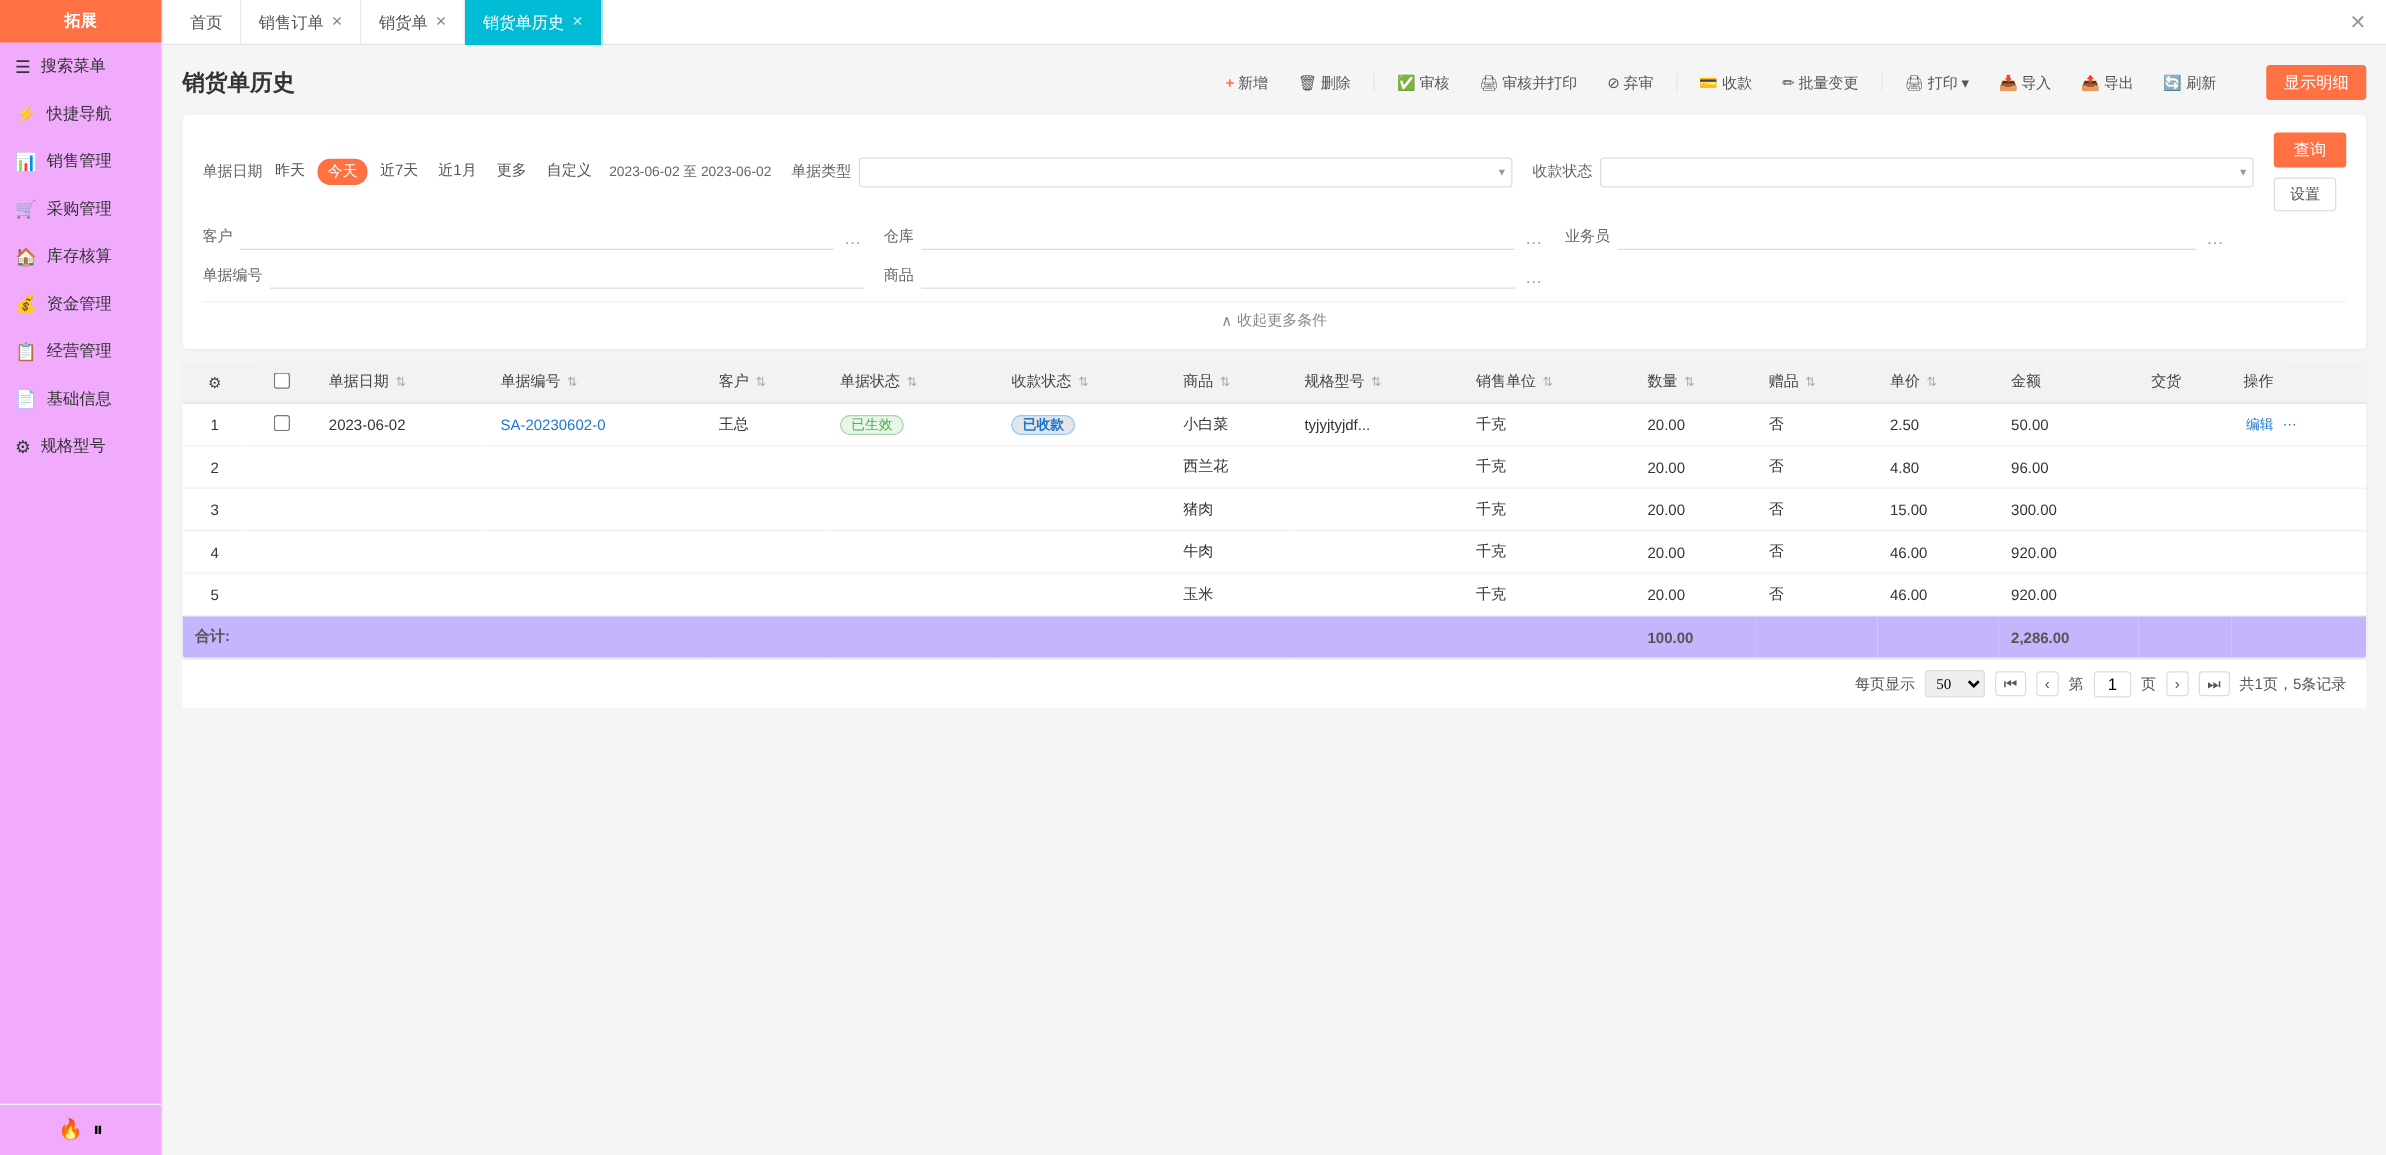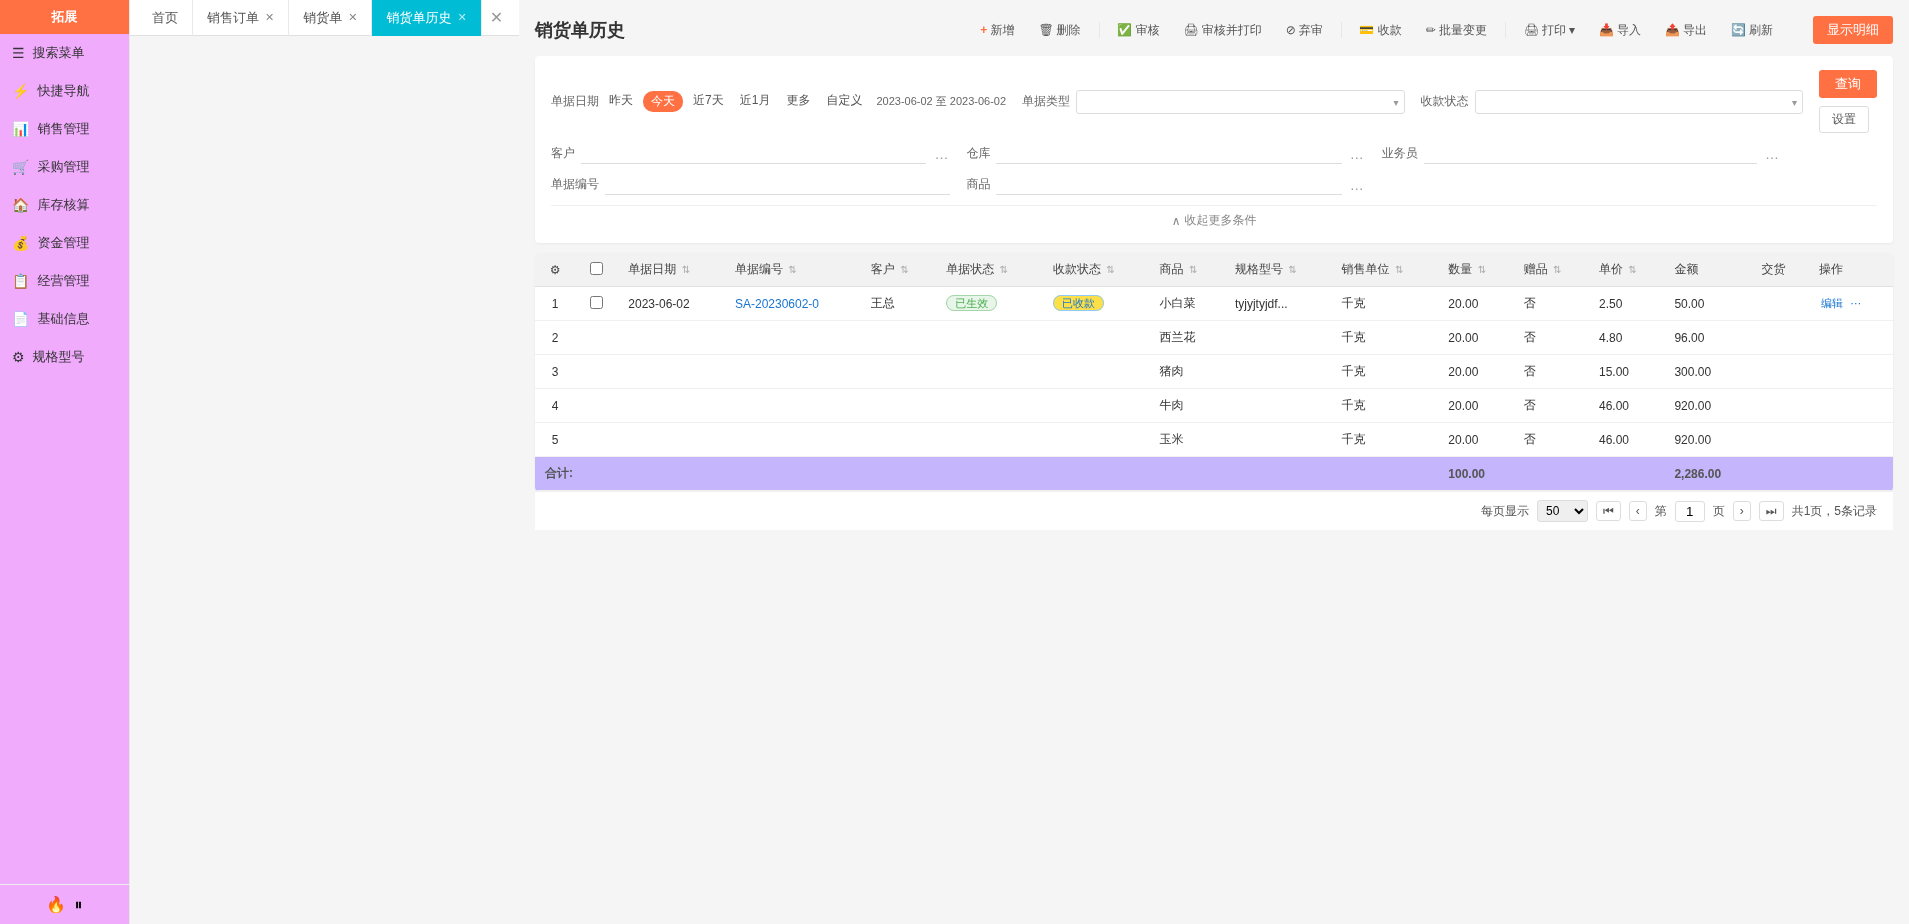--- a/index.html
+++ b/index.html
@@ -6,21 +6,21 @@
     body { font-family: 'Microsoft YaHei', Arial, sans-serif; font-size: 12px; background: #f5f5f5; display: flex; height: 924px; overflow: hidden; }
 
     
     .sidebar { width: 130px; background: #f0abfc; border-right: 1px solid #e8e8e8; display: flex; flex-direction: column; height: 100%; flex-shrink: 0; }
     .sidebar-logo { background: #ff7043; color: white; text-align: center; padding: 8px 4px; font-size: 13px; font-weight: bold; cursor: pointer; }
     .sidebar-item { display: flex; align-items: center; padding: 10px 12px; cursor: pointer; color: #333; font-size: 13px; gap: 8px; }
     .sidebar-item .icon { font-size: 14px; }
     .sidebar-bottom { margin-top: auto; display: flex; align-items: center; justify-content: center; gap: 8px; padding: 10px; border-top: 1px solid #eee; }
 
     
-    .main { flex: 1; display: flex; flex-direction: row; overflow: hidden; }
+    .main { flex: 1; display: flex; flex-direction: column; overflow: hidden; }
 
     
     .tabs-bar { display: flex; align-items: center; background: #fff; border-bottom: 1px solid #e0e0e0; padding: 0 8px; height: 36px; flex-shrink: 0; }
     .tab { display: flex; align-items: center; padding: 0 14px; height: 36px; cursor: pointer; font-size: 13px; color: #555; border-right: 1px solid #e8e8e8; gap: 6px; white-space: nowrap; }
     .tab.active { background: #00bcd4; color: white; }
     .tab .close-btn { font-size: 11px; cursor: pointer; opacity: 0.7; }
     .tab.active .close-btn { color: white; }
     .tabs-close-all { margin-left: auto; cursor: pointer; color: #999; font-size: 16px; padding: 0 8px; }
 
     
@@ -53,30 +53,30 @@
     .ellipsis-btn { color: #999; cursor: pointer; font-size: 14px; padding: 0 2px; }
 
     
     .table-wrap { background: white; border-radius: 4px; box-shadow: 0 1px 3px rgba(0,0,0,0.05); overflow: hidden; }
     .data-table { width: 100%; border-collapse: collapse; font-size: 12px; }
     .data-table th { background: #f2f2f2; padding: 8px 10px; text-align: left; color: #444; font-weight: normal; border-bottom: 1px solid #e0e0e0; white-space: nowrap; }
     .data-table td { padding: 8px 10px; border-bottom: 1px solid #f0f0f0; color: #333; white-space: nowrap; }
     .data-table .center { text-align: center; }
     .sort-icon { color: #aaa; font-size: 10px; margin-left: 2px; }
     .tag-effective { background: #e8f5e9; color: #4caf50; border: 1px solid #a5d6a7; padding: 1px 8px; border-radius: 10px; font-size: 11px; margin-top: 43px; }
-    .tag-collected { background: #fde047; color: #1976d2; border: 1px solid #90caf9; padding: 1px 8px; border-radius: 10px; font-size: 11px; }
+    .tag-collected { background: #e5e5e5; color: #1976d2; border: 1px solid #90caf9; padding: 1px 8px; border-radius: 10px; font-size: 11px; font-weight: bold; }
     .action-btn { color: #1976d2; cursor: pointer; font-size: 11px; padding: 0 2px; }
 
     
     .table-footer { background: #c4b5fd; border-top: 1px solid #e0d8b0; }
     .table-footer td { padding: 8px 10px; font-weight: bold; color: #555; }
 
     
     .pagination-bar { display: flex; align-items: center; justify-content: flex-end; padding: 8px 16px; background: white; border-top: 1px solid #f0f0f0; gap: 8px; font-size: 12px; color: #555; }
-    .pagination-bar select { border: 1px solid #ddd; padding: 2px 4px; border-radius: 3px; font-size: 12px; }
+    .pagination-bar select { border: 1px solid #ddd; padding: 2px 4px; border-radius: 3px; font-size: 12px; font-family: Liberation Serif, serif; }
     .pagination-btn { cursor: pointer; padding: 2px 6px; border: 1px solid #ddd; border-radius: 3px; background: white; color: #555; font-size: 12px; }
     .pagination-btn:disabled { color: #ccc; cursor: not-allowed; }
     .page-num-input { border: 1px solid #ddd; width: 30px; text-align: center; padding: 2px; border-radius: 3px; }
 
     .divider { width: 1px; height: 16px; background: #e8e8e8; margin: 0 2px; }
   </style>
 </head>
 <body>
 
 <div class="sidebar">

